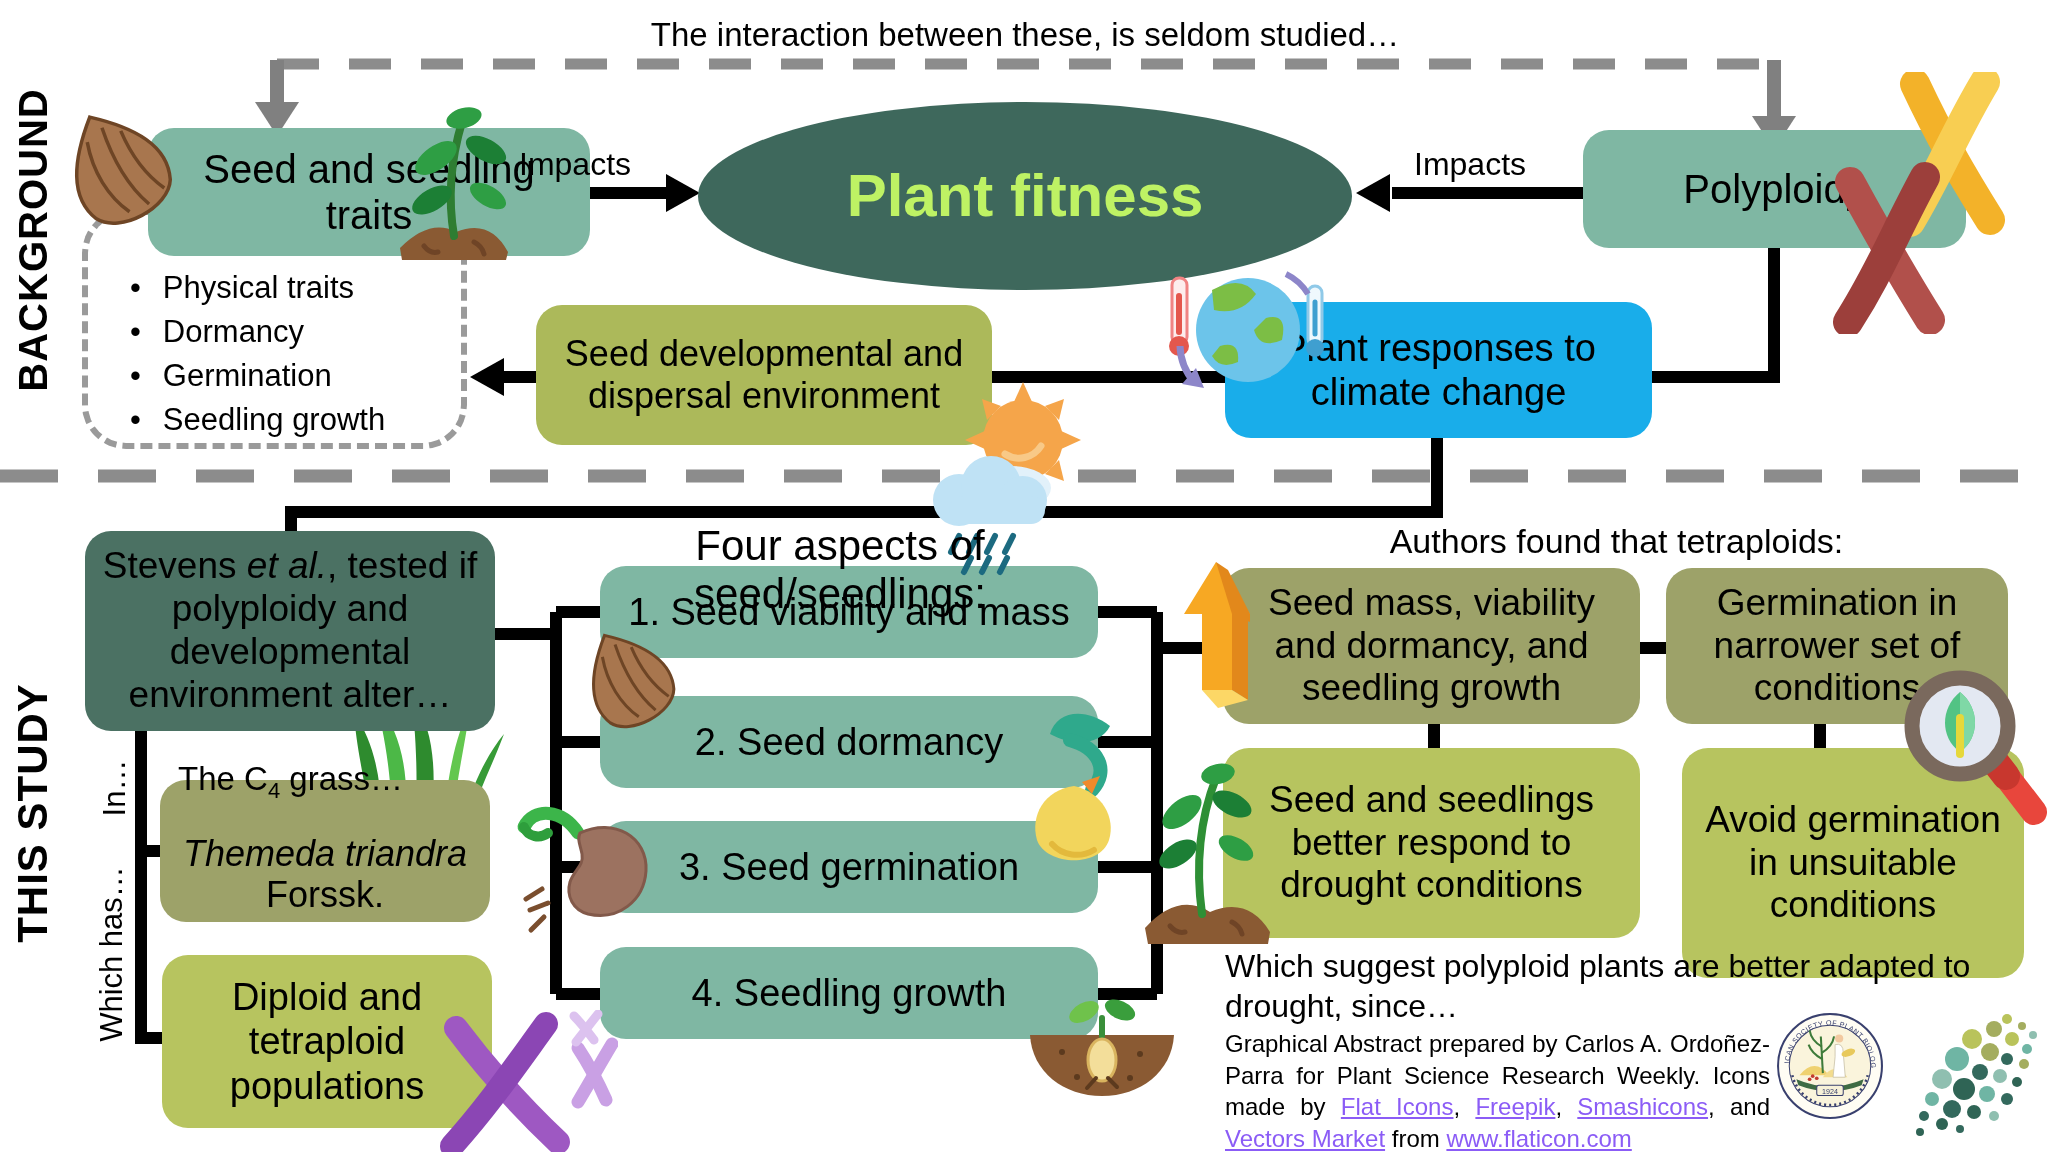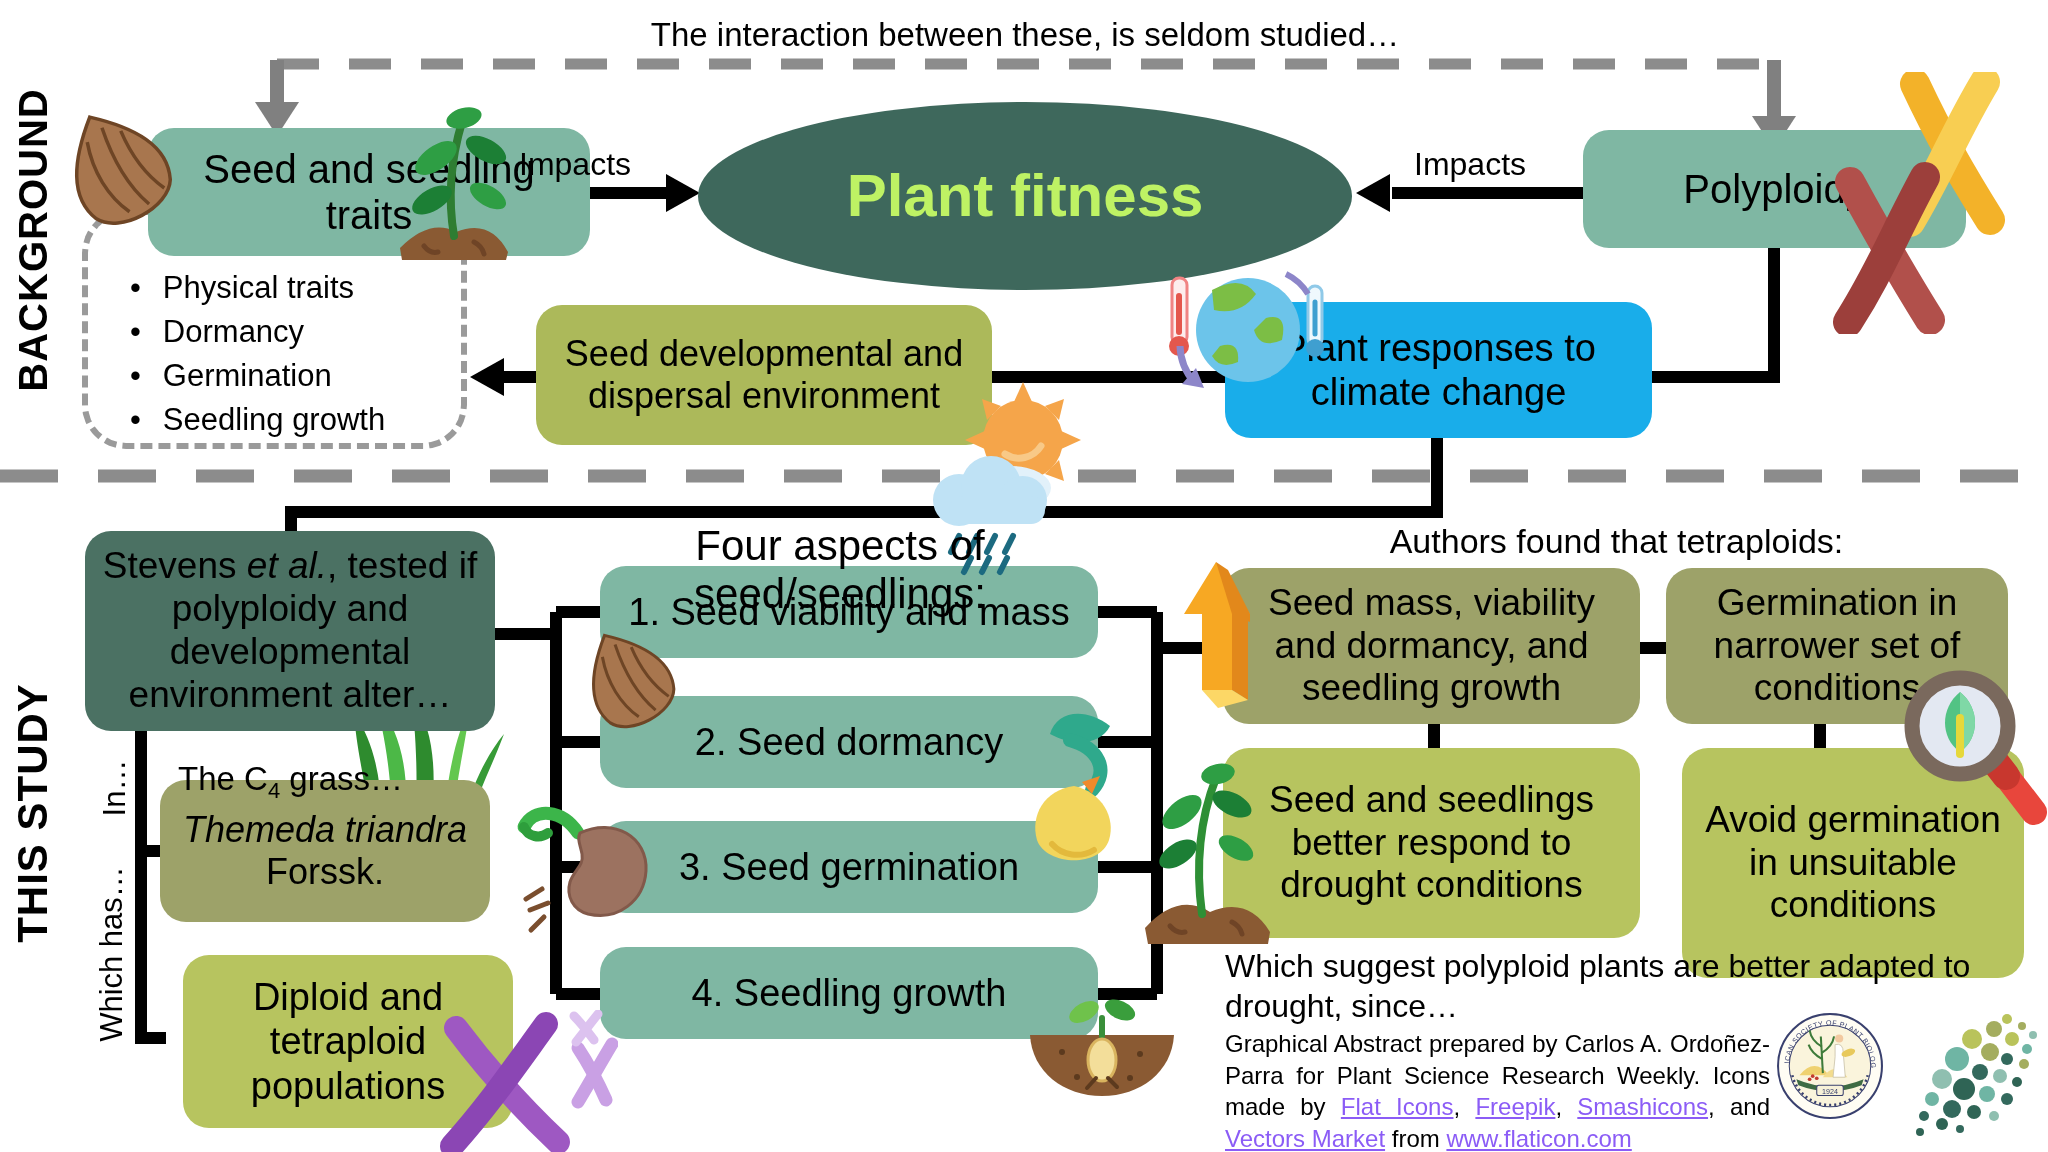--- a/index.html
+++ b/index.html
@@ -104,25 +104,25 @@
   </div>
 
   <div class="box blue" style="left:1225px;top:302px;width:427px;height:136px;font-size:38px;">
     <span>Plant responses to climate change</span>
   </div>
 
   <div class="box stevens" style="left:85px;top:531px;width:410px;height:200px;font-size:37px;">
     <span><span>Stevens </span><i class="sp">et al.</i><span>, tested if polyploidy and developmental environment alter…</span></span>
   </div>
 
-  <div class="box khaki" style="left:160px;top:780px;width:330px;height:142px;font-size:36px;">
+  <div class="box khaki" style="left:160px;top:780px;width:330px;height:142px;font-size:36px;align-items:flex-end;">
     <span><i class="sp">Themeda triandra</i><span> Forssk.</span></span>
   </div>
 
-  <div class="box ygreen" style="left:162px;top:955px;width:330px;height:173px;font-size:38px;margin-left:21px;">
+  <div class="box ygreen" style="left:162px;top:955px;width:330px;height:173px;font-size:38px;">
     <span>Diploid and tetraploid populations</span>
   </div>
 
   <div class="box teal" style="left:600px;top:566px;width:498px;height:92px;font-size:38px;">
     <span>1. Seed viability and mass</span>
   </div>
   <div class="box teal" style="left:600px;top:696px;width:498px;height:92px;font-size:38px;">
     <span>2. Seed dormancy</span>
   </div>
   <div class="box teal" style="left:600px;top:821px;width:498px;height:92px;font-size:38px;">

